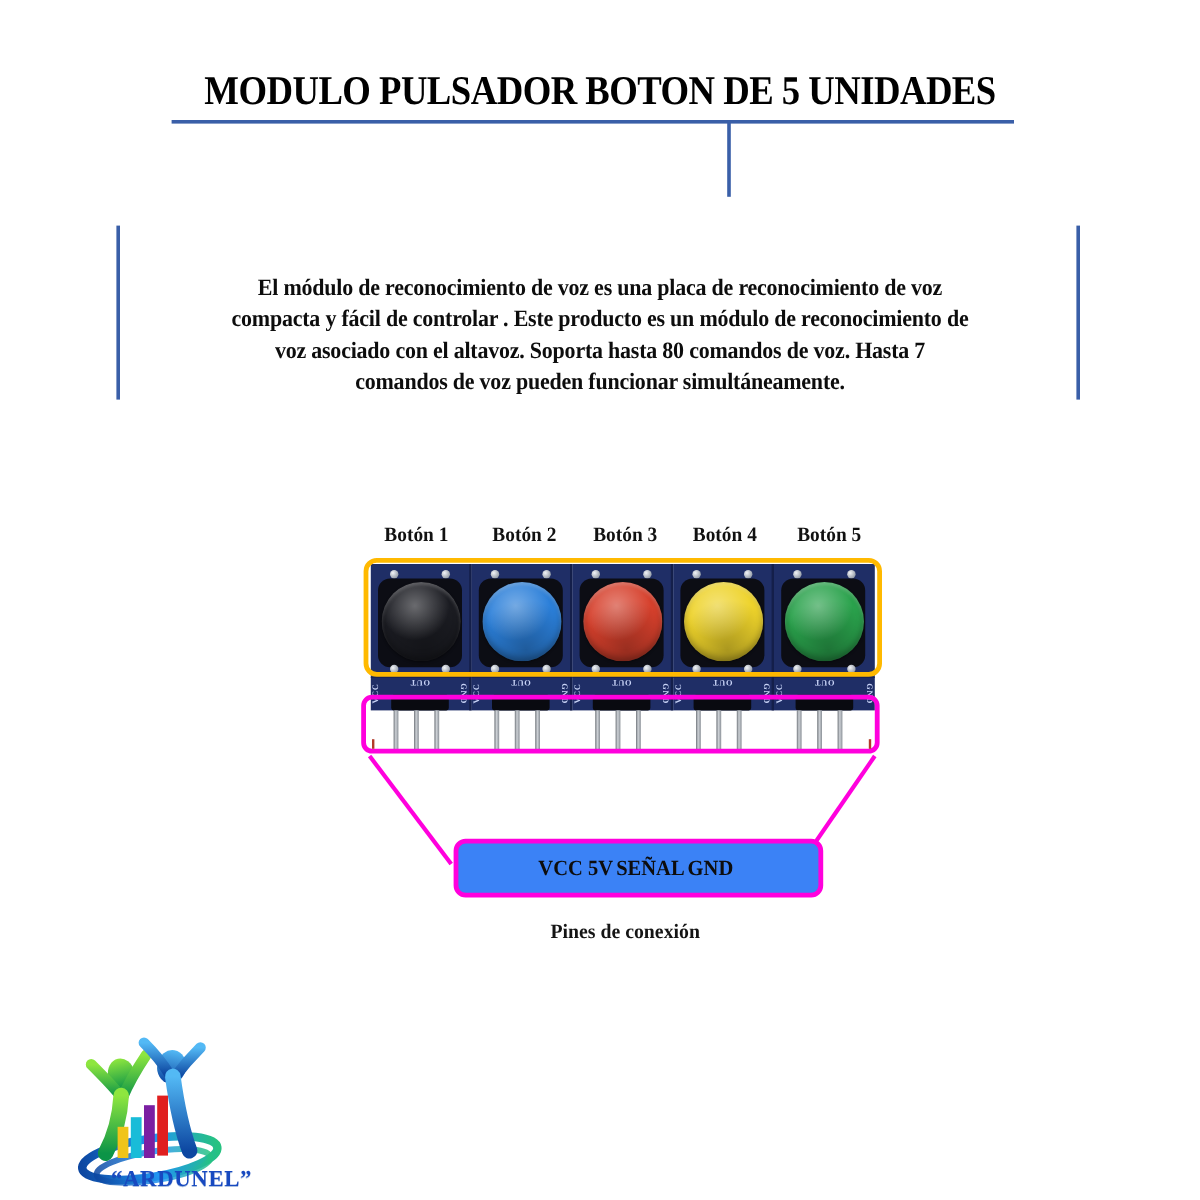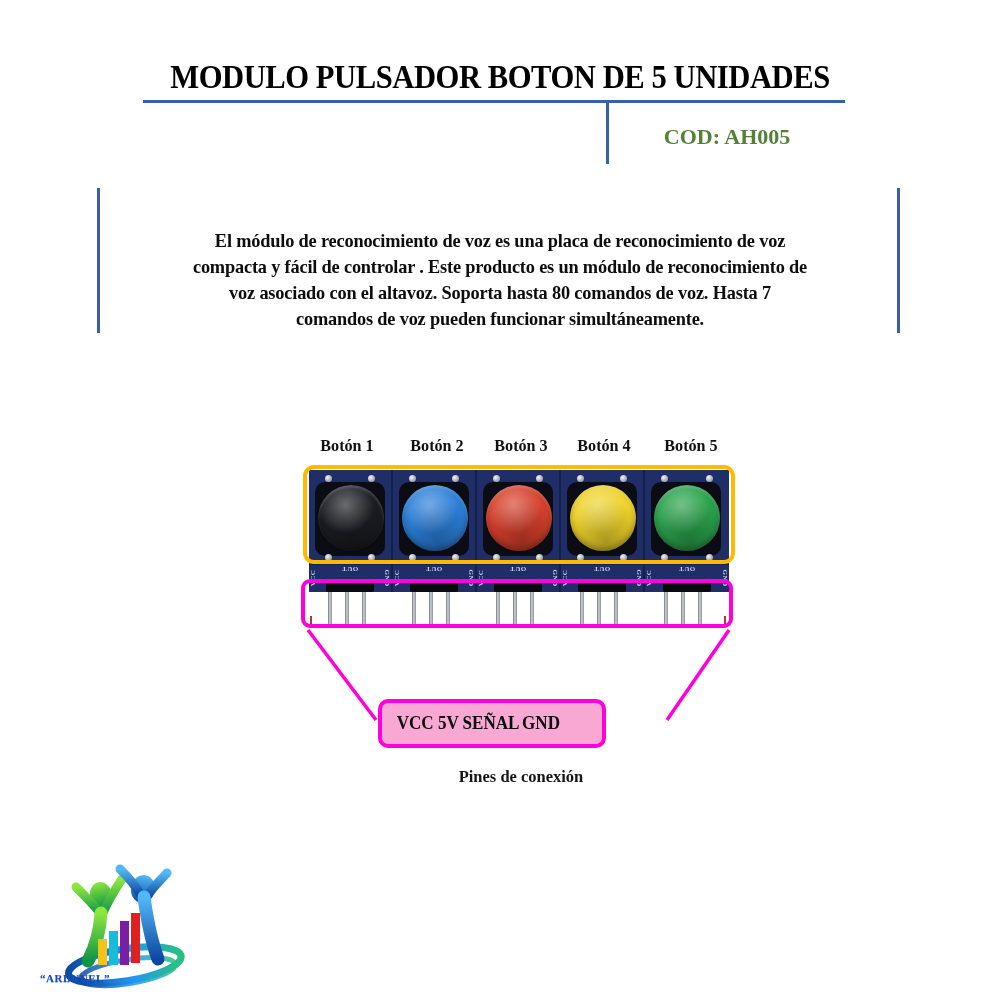--- a/index.html
+++ b/index.html
@@ -65,46 +65,45 @@
     border:4px solid #ffb900;border-radius:11px;
   }
   .outline-magenta{
     position:absolute;left:301px;top:543px;width:432px;height:49px;box-sizing:border-box;
     border:4px solid #ff00dd;border-radius:9px;background:transparent;
   }
   .red-tick{position:absolute;width:2px;height:8px;background:#b23a2a;}
   .red-tick.l{left:310px;top:580px;} .red-tick.r{left:724px;top:580px;}
   .lines-svg{position:absolute;left:0;top:0;width:1000px;height:1000px;pointer-events:none;}
   .pinbox{
-    position:absolute;left:378px;top:663px;width:228px;height:49px;box-sizing:border-box;
-    border:4px solid #ff00dd;border-radius:10px;background:#f9a8d4;
-    display:flex;align-items:center;justify-content:flex-start;padding:0 18px 0 13px;
+    position:absolute;left:378px;top:663px;width:308px;height:49px;box-sizing:border-box;
+    border:4px solid #ff00dd;border-radius:10px;background:#3b82f6;
+    display:flex;align-items:center;justify-content:center;padding:0 18px 0 13px;
   }
   .pinbox span{font-size:18px;font-weight:bold;color:#0d0d0d;transform:scaleX(.95);white-space:nowrap;}
   .caption{
     position:absolute;left:371px;top:731px;width:300px;text-align:center;
     font-size:17px;font-weight:bold;color:#151515;transform:scaleX(.97);
   }
   
   .logo{position:absolute;left:55px;top:828px;width:140px;height:135px;}
   .brand{
-    position:absolute;left:40px;top:936px;width:170px;text-align:left;
-    font-size:11px;font-weight:bold;color:#1749c0;letter-spacing:.5px;
+    position:absolute;left:40px;top:936px;width:170px;text-align:right;
+    font-size:19px;font-weight:bold;color:#1749c0;letter-spacing:.5px;
     text-shadow:0 1px 0 rgba(13,71,161,.35);
   }
 </style>
 </head>
 <body>
 
 <div id="canvas">
 
   <div class="title">MODULO PULSADOR BOTON DE 5 UNIDADES</div>
   <div class="hline"></div>
   <div class="vdivider"></div>
-  <div class="code">COD: AH005</div>
 
   <div class="qbar left"></div>
   <div class="qbar right"></div>
   <div class="desc">
     <div>El módulo de reconocimiento de voz es una placa de reconocimiento de voz</div>
     <div>compacta y fácil de controlar . Este producto es un módulo de reconocimiento de</div>
     <div>voz asociado con el altavoz. Soporta hasta 80 comandos de voz. Hasta 7</div>
     <div>comandos de voz pueden funcionar simultáneamente.</div>
   </div>
 

